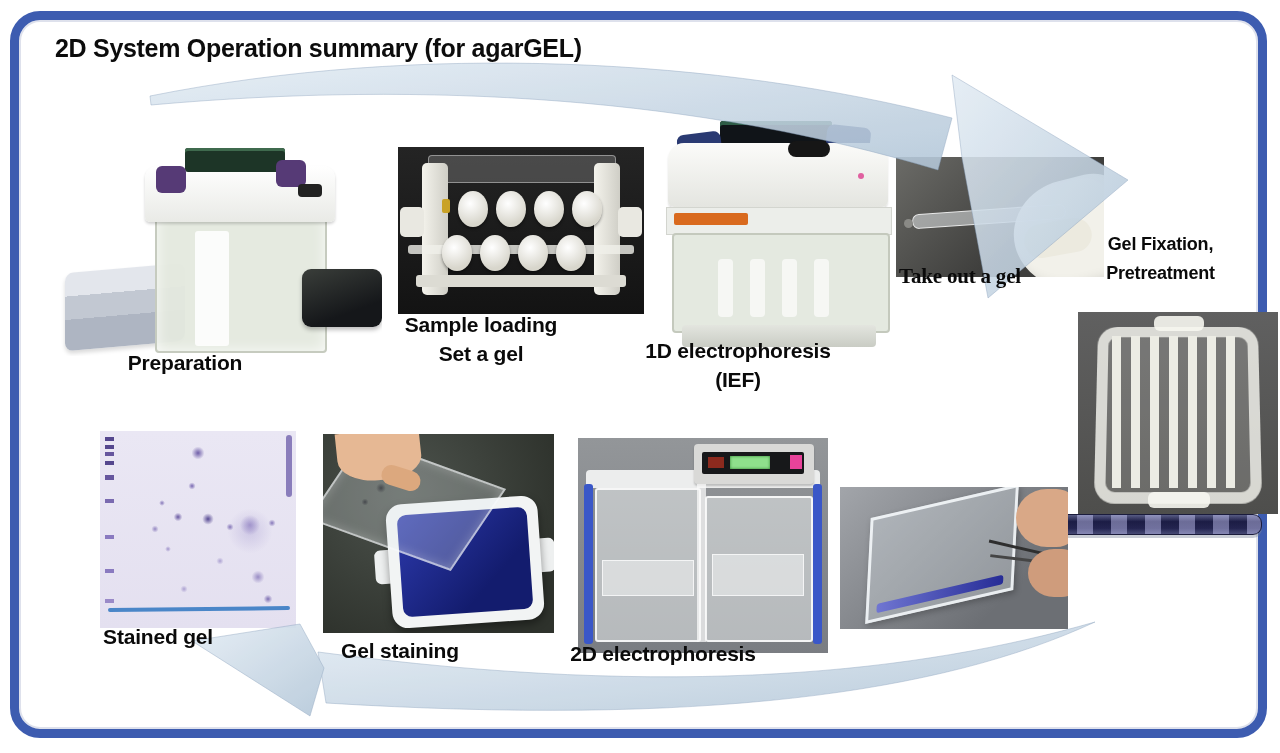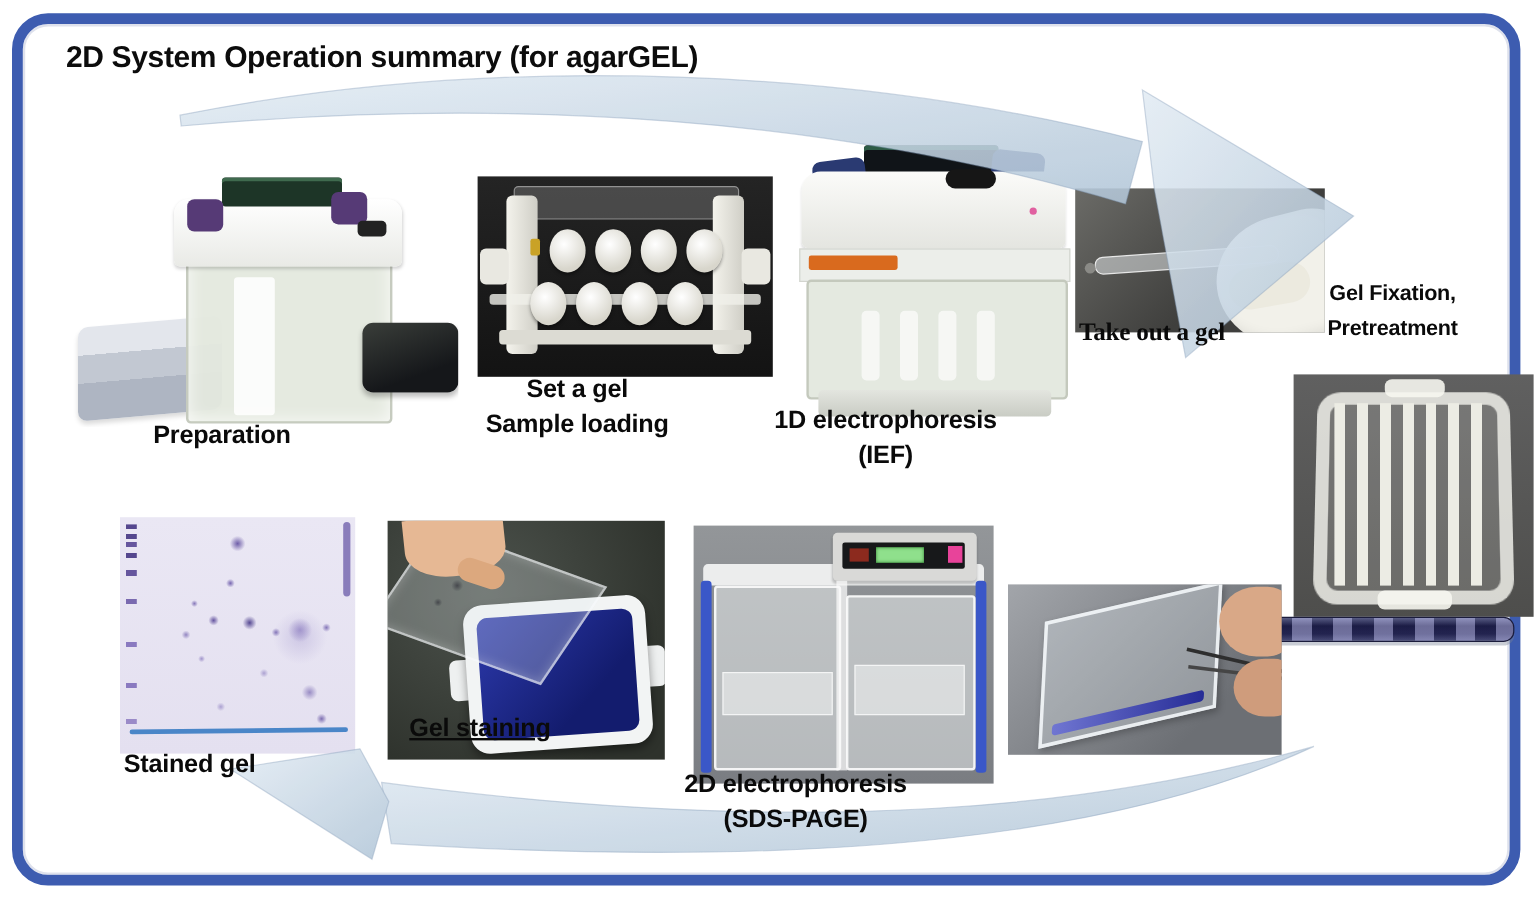--- a/index.html
+++ b/index.html
@@ -205,22 +205,22 @@
     <i class="sg-oval" style="left:136px;top:44px;"></i>
     <i class="sg-oval" style="left:174px;top:44px;"></i>
     <i class="sg-rail"></i>
     <i class="sg-oval" style="left:44px;top:88px;"></i>
     <i class="sg-oval" style="left:82px;top:88px;"></i>
     <i class="sg-oval" style="left:120px;top:88px;"></i>
     <i class="sg-oval" style="left:158px;top:88px;"></i>
     <i class="sg-base"></i>
   </figure>
   <div class="cap" style="left:360px;top:310px;width:242px;">
+    <div>Sample loading</div>
     <div>Set a gel</div>
-    <div>Sample loading</div>
   </div>
 
   <figure class="photo ph-oned">
     <i class="od-display"></i>
     <i class="od-navL"></i>
     <i class="od-navR"></i>
     <i class="od-lid"></i>
     <i class="od-btn"></i>
     <i class="od-pink"></i>
     <i class="od-band"></i>
@@ -278,35 +278,34 @@
     <i class="td-railL"></i>
     <i class="td-railR"></i>
     <i class="td-glassL"></i>
     <i class="td-glassR"></i>
     <i class="td-mid"></i>
     <i class="td-shelf"></i>
     <i class="td-shelf2"></i>
   </figure>
   <div class="cap" style="left:528px;top:639px;width:270px;">
     <div>2D electrophoresis</div>
-    <div>(SDS-PAGE)</div>
   </div>
 
   <figure class="photo ph-stain">
     <i class="st-wingL"></i>
     <i class="st-wingR"></i>
     <i class="st-box">
       <i class="st-liq"></i>
     </i>
     <i class="st-tray"></i>
     <i class="st-spots"></i>
     <i class="st-hand"></i>
     <i class="st-fing"></i>
   </figure>
-  <div class="cap" style="left:300px;top:592px;width:200px;text-decoration:underline;">Gel staining</div>
+  <div class="cap" style="left:300px;top:636px;width:200px;">Gel staining</div>
 
   <figure class="photo ph-stained">
     <i class="sd-markers"></i>
     <i class="sd-edge"></i>
     <i class="sd-blue"></i>
   </figure>
   <div class="cap" style="left:62px;top:622px;width:192px;">Stained gel</div>
 
 </div>
 

